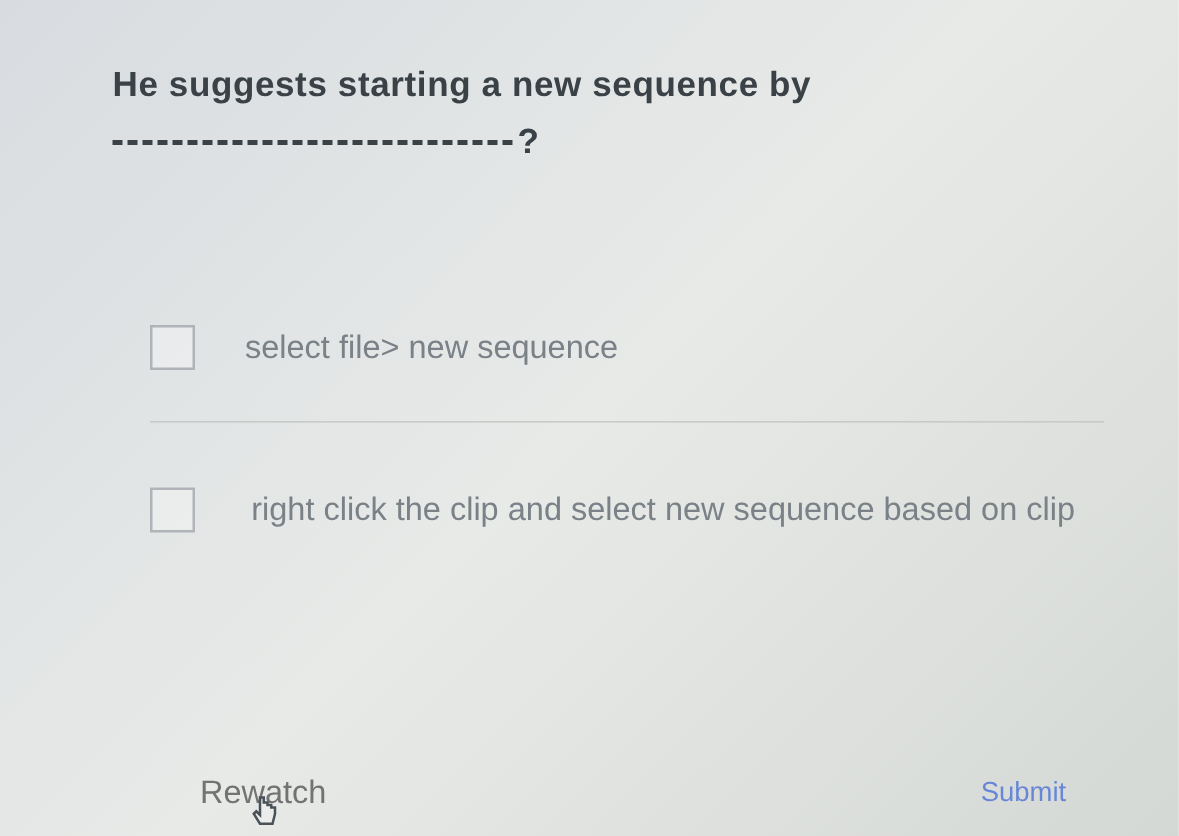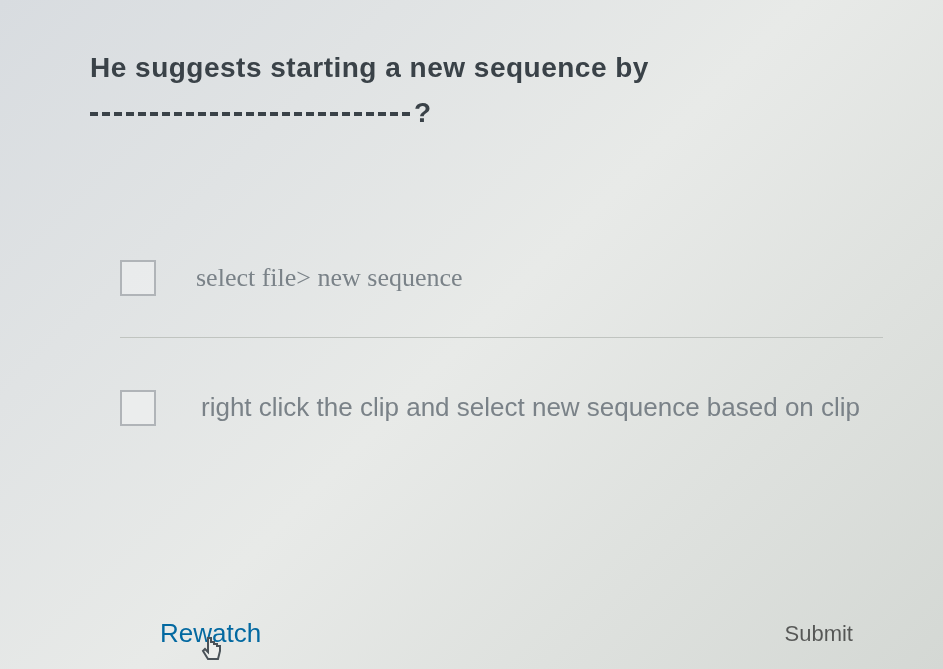--- a/index.html
+++ b/index.html
@@ -46,21 +46,20 @@
     }
     .option-row {
       display: flex;
       align-items: flex-start;
       padding: 22px 0;
       gap: 40px;
     }
     .option-row.first {
       border-bottom: 1px solid #c0c4c0;
       padding-bottom: 40px;
-      font-family: Liberation Serif, serif;
     }
     .option-row.second {
       padding-top: 50px;
       gap: 45px;
     }
     .checkbox {
       width: 36px;
       height: 36px;
       border: 2px solid #b0b4b8;
       background: rgba(255,255,255,0.3);
@@ -79,27 +78,27 @@
       position: absolute;
       bottom: 20px;
       left: 160px;
       right: 90px;
       display: flex;
       justify-content: space-between;
       align-items: center;
     }
     .rewatch-link {
       font-size: 26px;
-      color: #0369a1;
+      color: #737373;
       font-weight: 500;
       cursor: pointer;
     }
     .submit-btn {
       font-size: 22px;
-      color: #000000;
+      color: #1d4ed8;
       font-weight: 400;
       cursor: pointer;
       opacity: 0.6;
     }
     .cursor-pointer {
       position: absolute;
       bottom: -2px;
       left: 200px;
       font-size: 28px;
       color: #4a5258;

